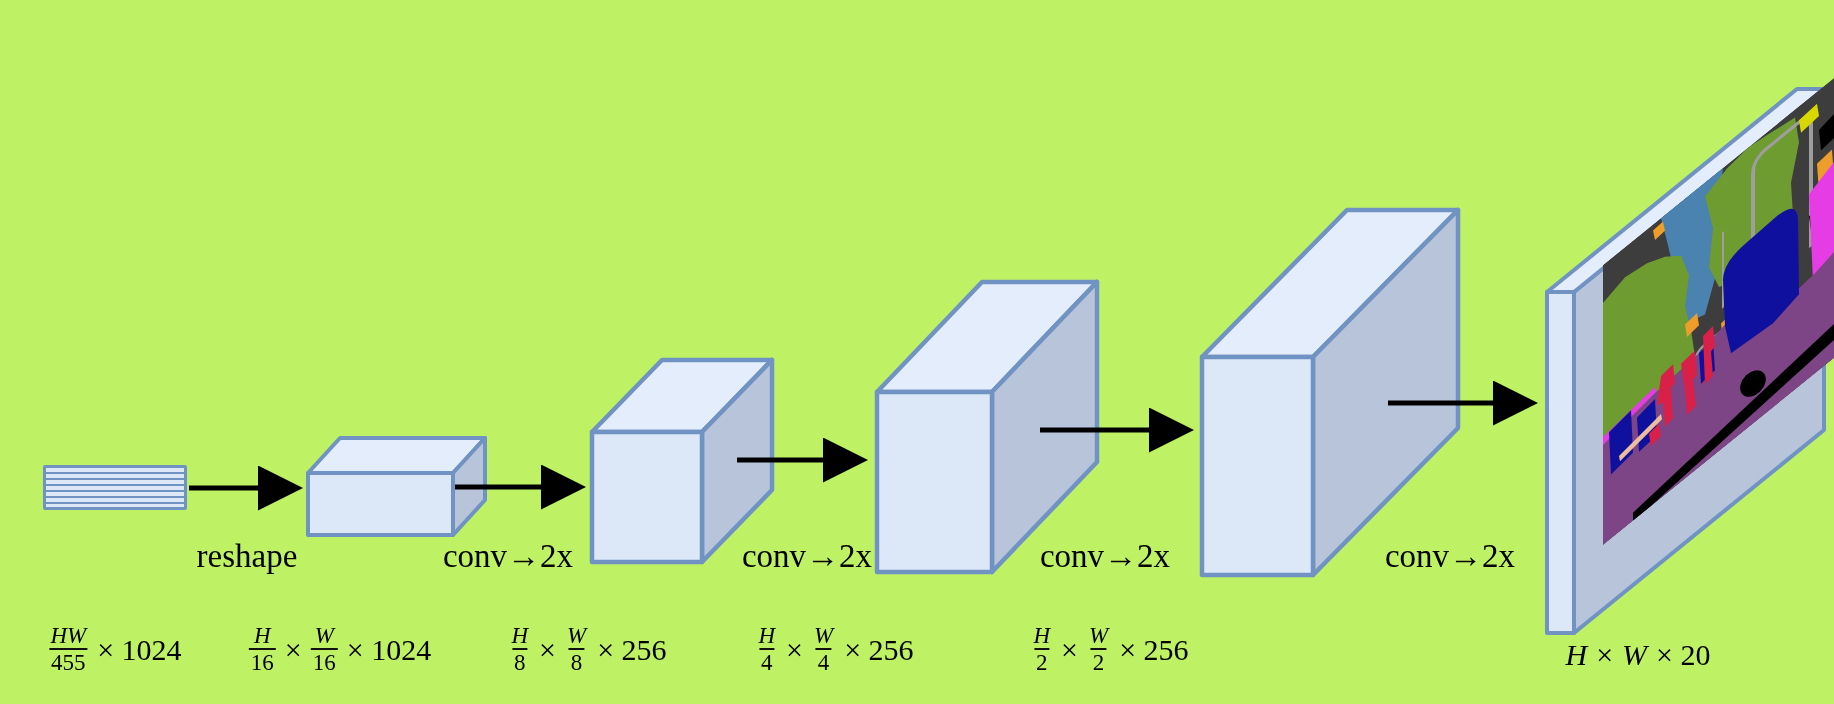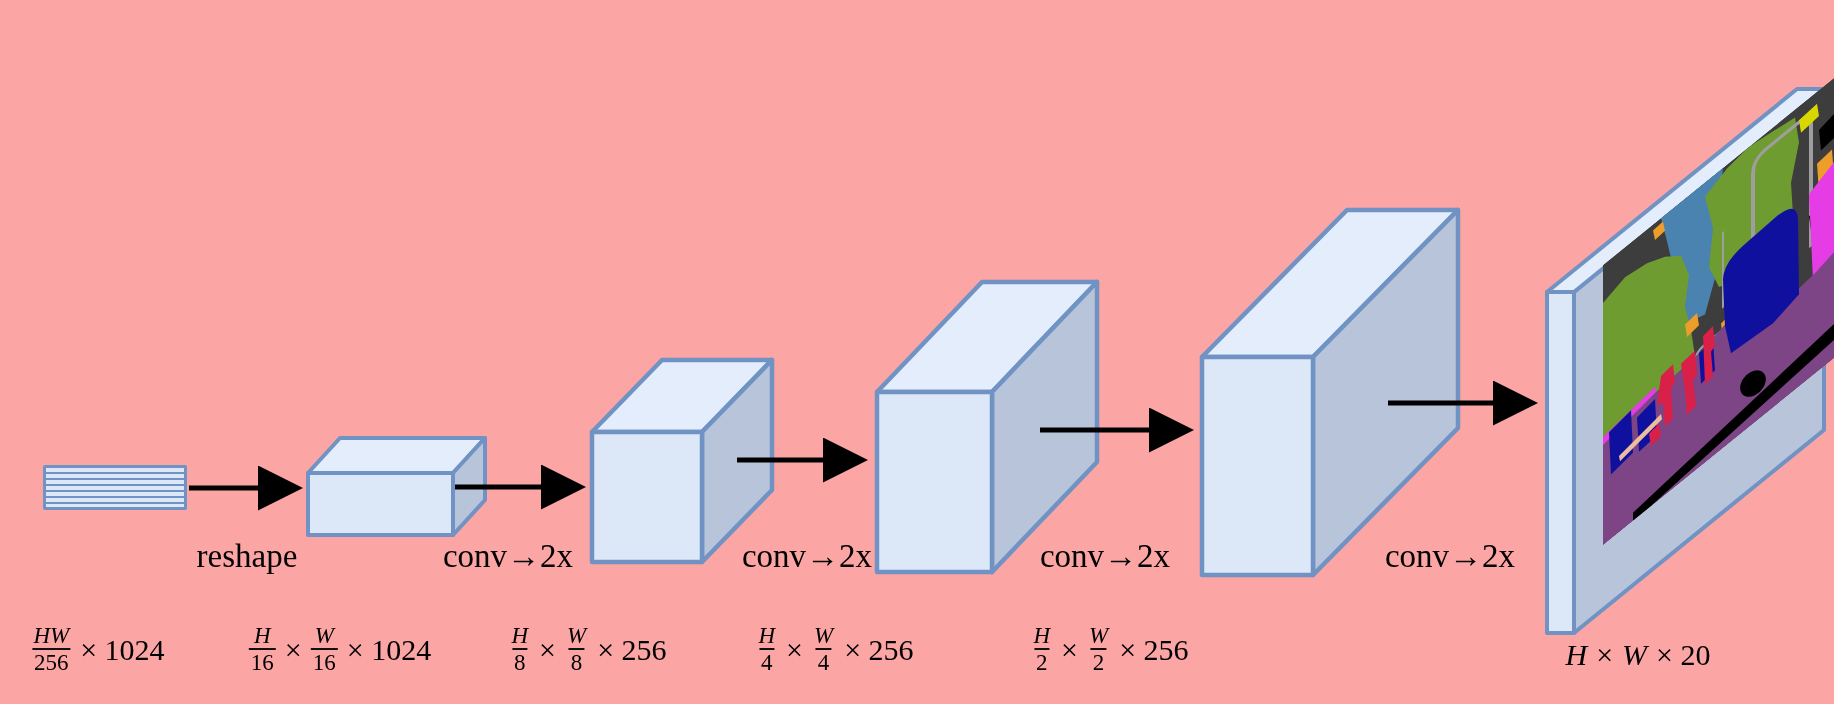--- a/index.html
+++ b/index.html
@@ -1,17 +1,17 @@
 <!DOCTYPE html>
 <html style="--box-front: #dce8f8; --box-top: #e4edfb; --box-side: #b7c4da; --box-stroke: #7093c3; --arrow: #000000; --seg-building: #3d3d3d; --seg-sky: #4a82b0; --seg-tree: #6f9c31; --seg-road: #7d4586; --seg-sidewalk: #e53ce5; --seg-car: #10109e; --seg-person: #d82049; --seg-yellow: #d8d800; --seg-orange: #ec9d2a; --seg-pole: #9e9e9e; --seg-black: #000000; --seg-peach: #edbe9e;"><head>
 <meta charset="utf-8">
 <style>
   html,body{margin:0;padding:0;background:#ffffff;}
   #canvas{
-    position:relative;width:1834px;height:704px;background:#fca5a5;
+    position:relative;width:1834px;height:704px;background:#bef264;
     font-family:"Liberation Serif", serif;color:#000;overflow:hidden;
   }
   svg{display:block;}
   #diagram{position:absolute;left:0;top:0;}
   
   .tokens{
     position:absolute;left:43px;top:465px;width:144px;height:45px;
     border:3px solid var(--box-stroke);
     background:repeating-linear-gradient(180deg,
       var(--box-front) 0px, var(--box-front) 4px,
@@ -127,24 +127,24 @@
       <ellipse fill="var(--seg-black)" cx="150" cy="240" rx="10" ry="16" transform="rotate(-40 150 240)"></ellipse>
     </svg>
   </div>
 
   <div class="op-label" style="left:247px;top:538px">reshape</div>
   <div class="op-label" style="left:508px;top:538px">conv→2x</div>
   <div class="op-label" style="left:807px;top:538px">conv→2x</div>
   <div class="op-label" style="left:1105px;top:538px">conv→2x</div>
   <div class="op-label" style="left:1450px;top:538px">conv→2x</div>
 
-  <div class="dim-label" style="left:98px;top:624px">
+  <div class="dim-label" style="left:115px;top:624px">
     <span class="frac">
       <span class="num it">HW</span>
-      <span class="den">256</span>
+      <span class="den">455</span>
     </span>
     <span>× 1024</span>
   </div>
 
   <div class="dim-label" style="left:340px;top:624px">
     <span class="frac">
       <span class="num it">H</span>
       <span class="den">16</span>
     </span>
     <span>×</span>

